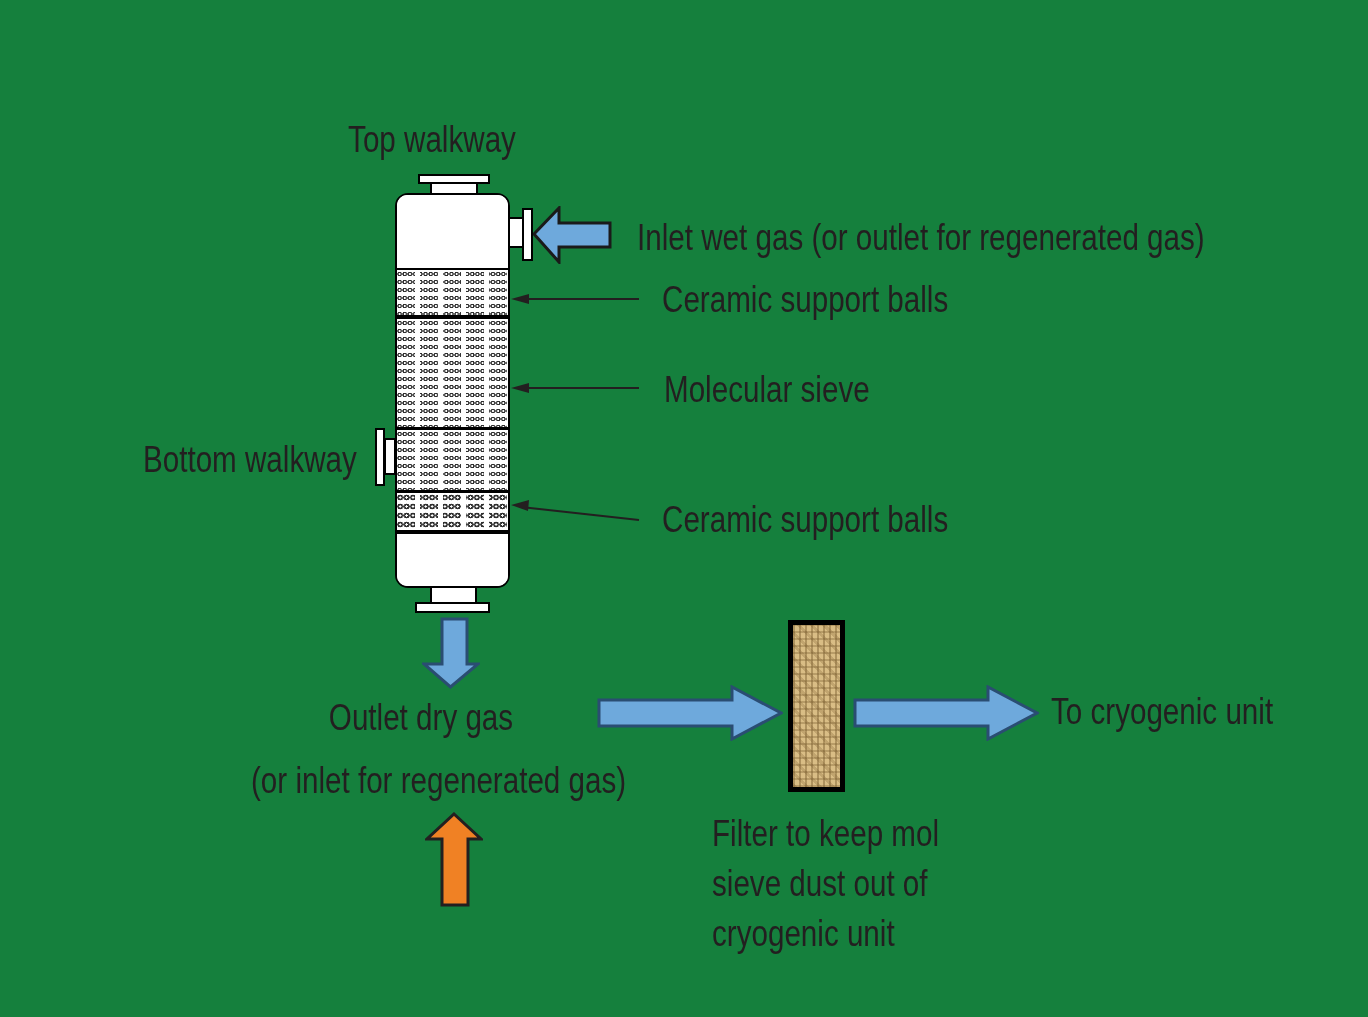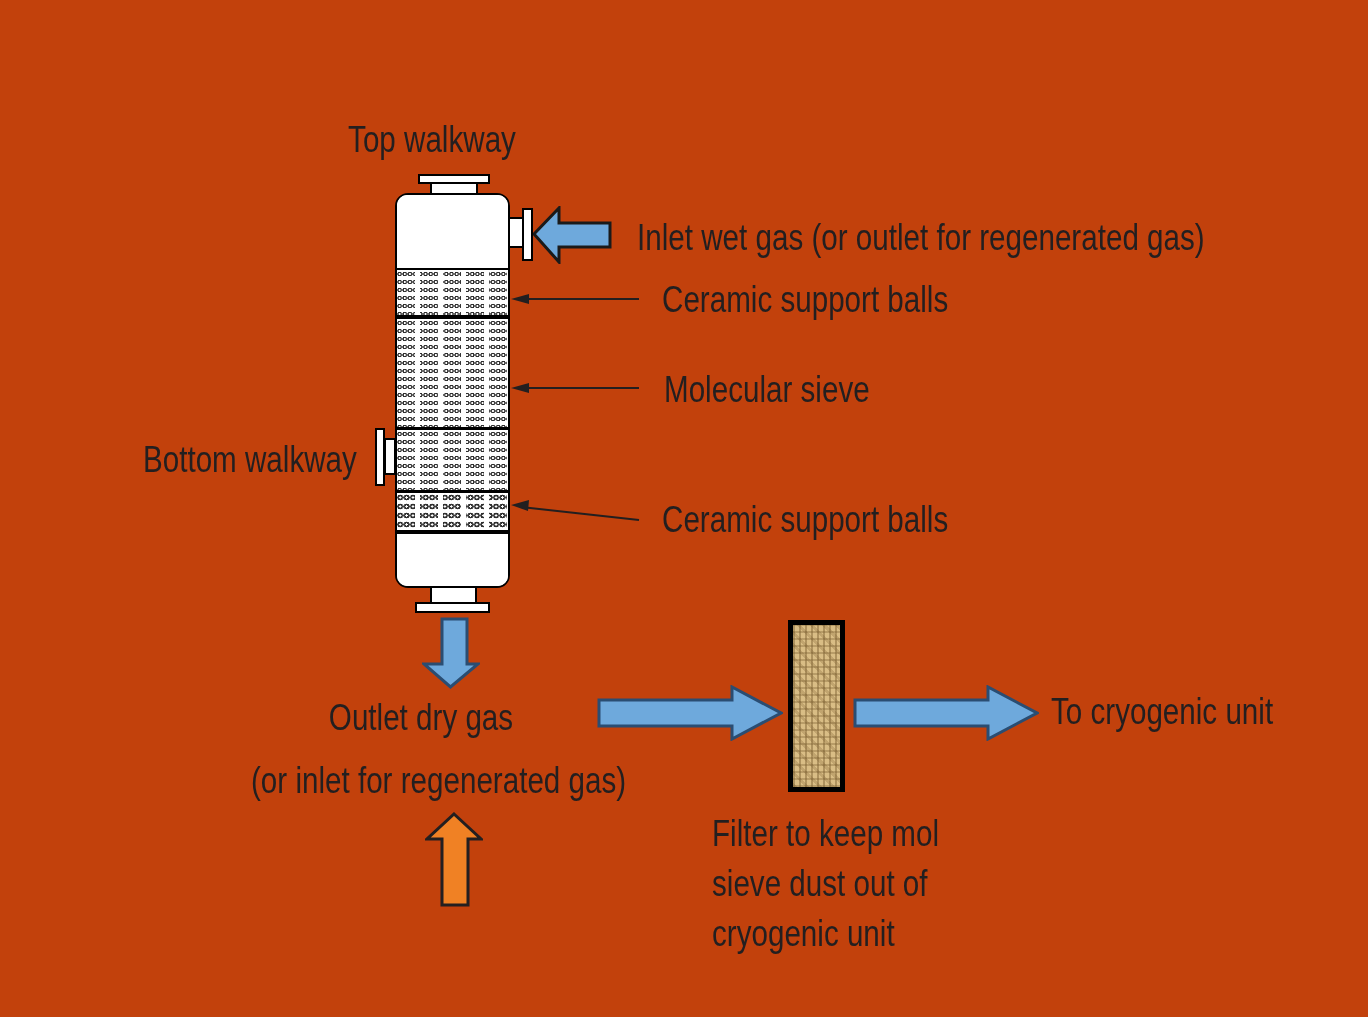--- a/index.html
+++ b/index.html
@@ -1,17 +1,17 @@
 <!DOCTYPE html>
 <html style="--arrow-blue-fill: #6ea9dc; --arrow-blue-stroke: #2a4d72; --arrow-orange-fill: #f08124; --arrow-orange-stroke: #231f20; --filter-base: #d9bd85; --diagram-line: #231f20; --text-color: #231f20;"><head>
 <meta charset="utf-8">
 <style>
   html,body{margin:0;padding:0;background:#fff;}
   #stage{
-    position:relative; width:1368px; height:1017px; background:#c2410c;
+    position:relative; width:1368px; height:1017px; background:#15803d;
     font-family:"Liberation Sans", sans-serif; color:var(--text-color,#231f20);
     overflow:hidden;
   }
   .label{
     position:absolute; font-size:37px; line-height:41px; white-space:nowrap;
     transform:scaleX(0.8); transform-origin:left center; color:var(--text-color,#231f20);
   }
   .label.center{ text-align:center; transform-origin:center center; }
   .label.right{ text-align:right; transform-origin:right center; }
   .label.multiline{ white-space:pre-line; line-height:50px; }

